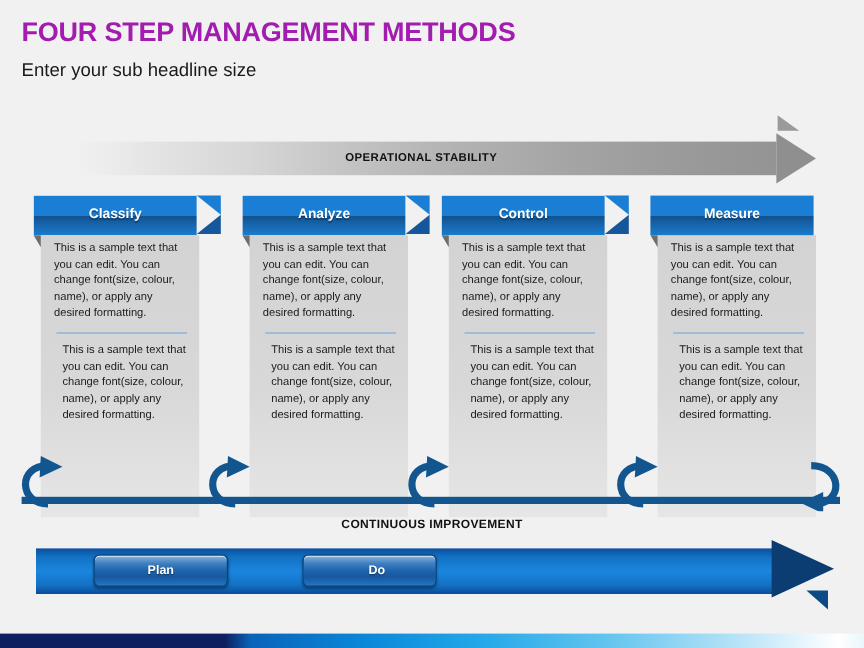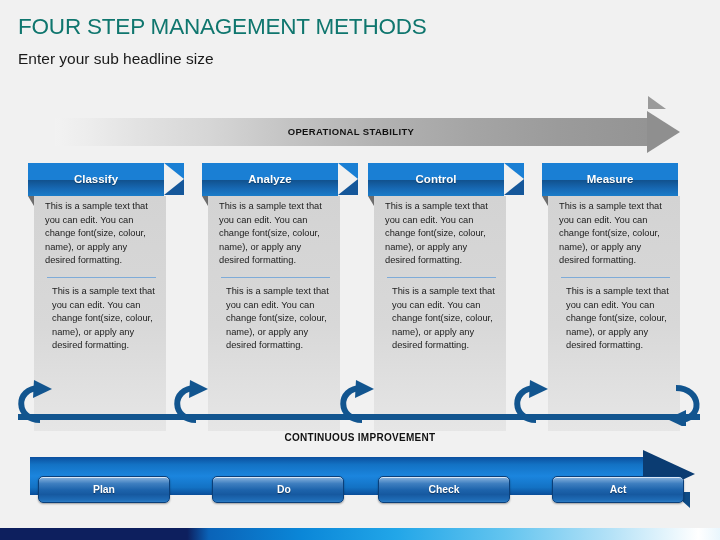--- a/index.html
+++ b/index.html
@@ -15,23 +15,23 @@
     font-family: "Liberation Sans", sans-serif;
     background: #f1f1f1;
   }
 
   
   #slide-title {
     position: absolute;
     left: 18px;
     top: 14px;
     font-size: 22.5px;
-    font-weight: normal;
+    font-weight: bold;
     letter-spacing: -0.2px;
-    color: #0f766e;
+    color: #a21caf;
     white-space: nowrap;
   }
   #slide-subtitle {
     position: absolute;
     left: 18px;
     top: 50px;
     font-size: 15.5px;
     color: #1a1a1a;
     white-space: nowrap;
   }
@@ -212,30 +212,31 @@
     position: absolute;
     left: 613px;
     top: -2px;
     width: 0; height: 0;
     border-top: 24px solid transparent;
     border-bottom: 24px solid transparent;
     border-left: 52px solid #0b3c72;
   }
   .pdca-btn {
     position: absolute;
-    top: 24px;
-    width: 132px;
+    top: 10px;
+    width: 112px;
     height: 27px;
     border-radius: 5px;
     background: linear-gradient(to bottom,
       #c9dcf0 0%, #7ba9d8 6%, #3f7fc0 26%,
       #1d63ab 52%, #1659a0 70%, #1f6cb6 92%, #2d7cc4 100%);
     border: 1px solid #0a3f79;
     box-shadow: inset 0 1px 0 rgba(255,255,255,0.55), 0 1px 2px rgba(0,0,0,0.35);
     box-sizing: border-box;
+    margin-left: 40px;
   }
   .pdca-btn span {
     display: block;
     width: 100%;
     line-height: 25px;
     text-align: center;
     font-size: 10.4px;
     font-weight: bold;
     color: #ffffff;
     text-shadow: 0 1px 1px rgba(0,0,0,0.45);
@@ -361,23 +362,17 @@
 
 <div id="pdca">
   <div id="pdca-shaft"></div>
   <div id="pdca-head"></div>
   <div class="pdca-btn b0">
     <span>Plan</span>
   </div>
   <div class="pdca-btn b1">
     <span>Do</span>
   </div>
-  <div class="pdca-btn b2">
-    <span>Check</span>
-  </div>
-  <div class="pdca-btn b3">
-    <span>Act</span>
-  </div>
 </div>
 
 <div id="corner-triangle-tr"></div>
 <div id="corner-triangle-br"></div>
 <div id="footer-bar"></div>
 
 </body></html>

